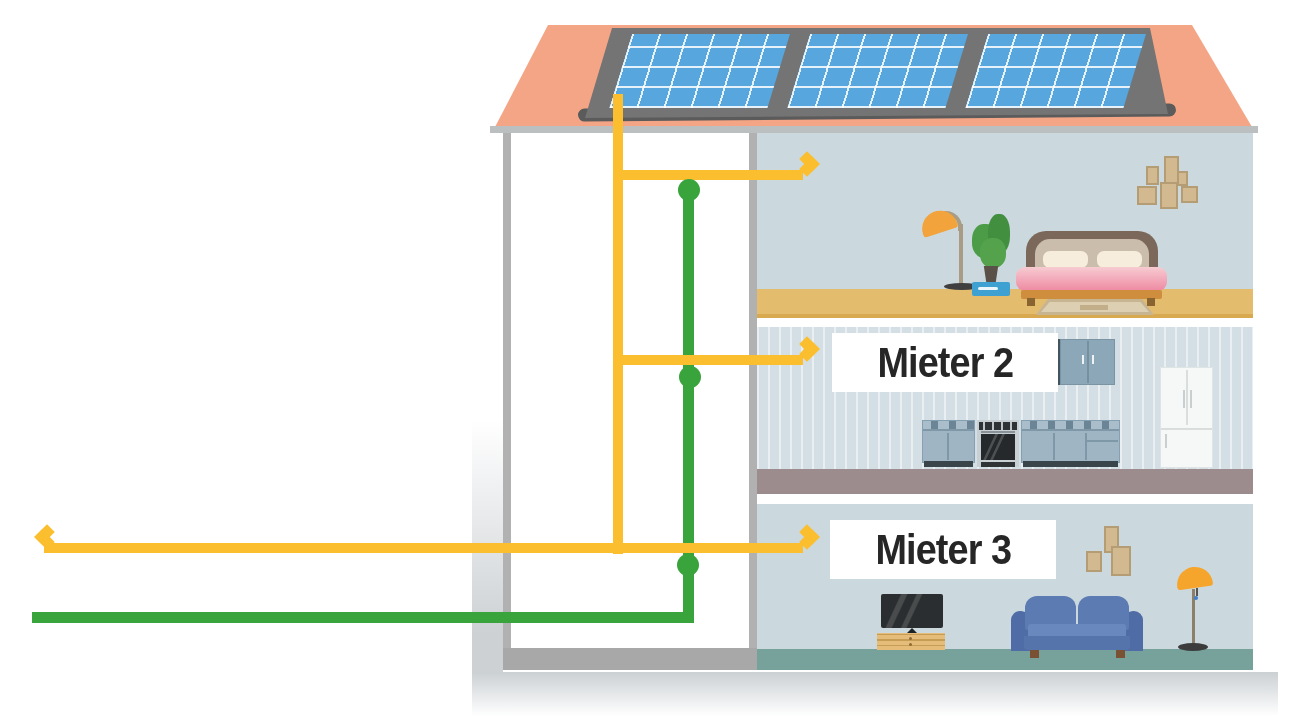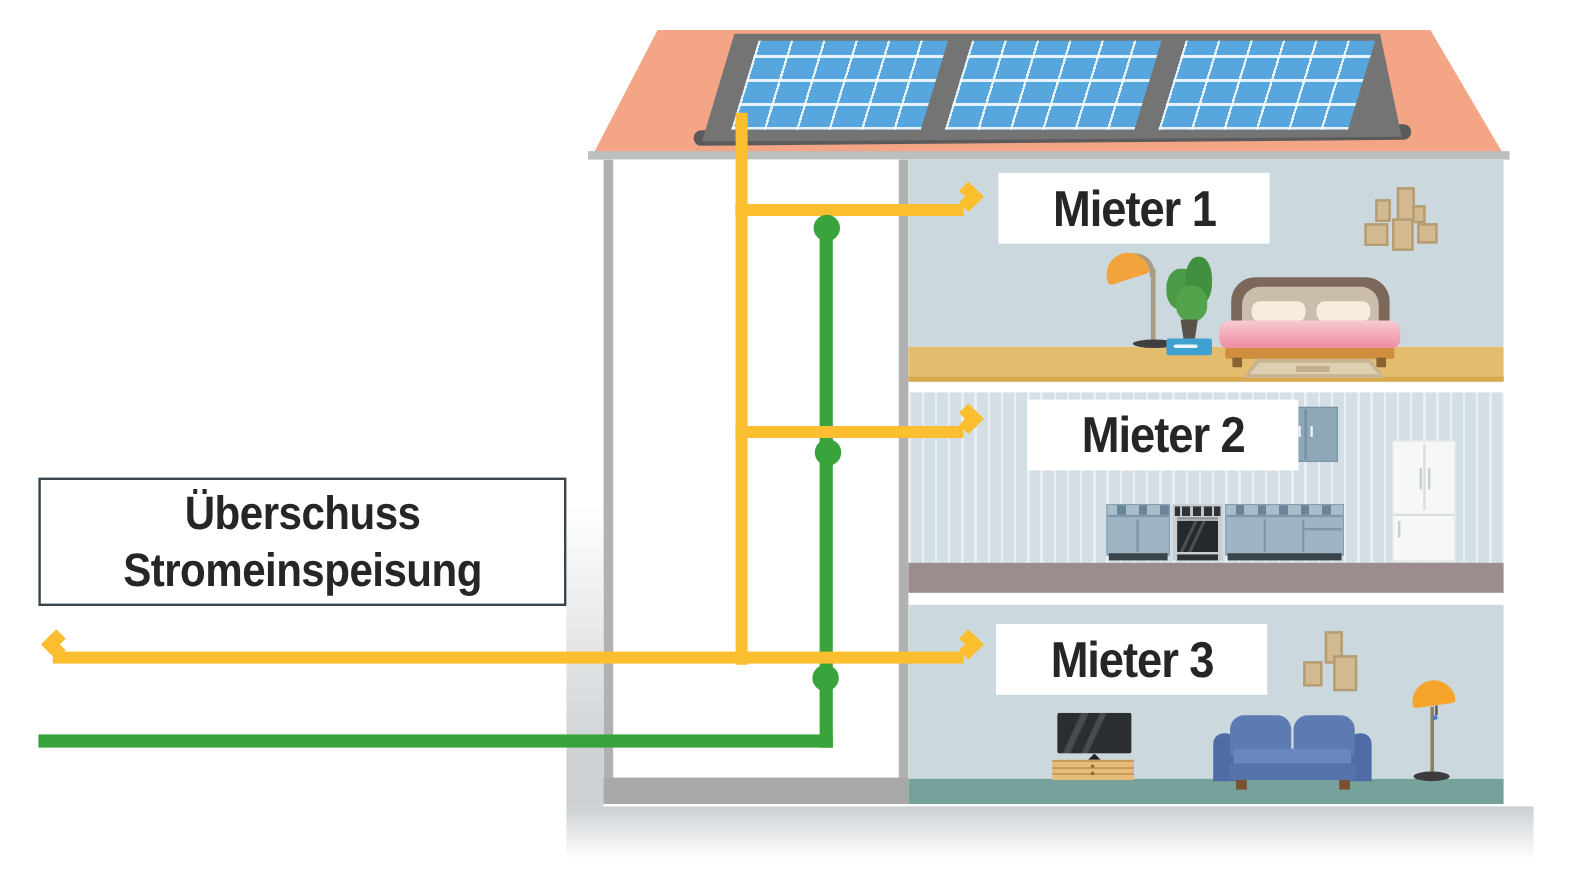--- a/index.html
+++ b/index.html
@@ -162,21 +162,21 @@
   .yh1{left:613px;top:170px;width:190px;} .yh2{left:613px;top:355px;width:190px;}
   .yh3{left:44px;top:543px;width:759px;}
   .chev{width:18px;height:18px;border-style:solid;border-color:var(--yellow);
     border-width:11px 11px 0 0;transform:rotate(45deg);z-index:40;}
   .cv1{left:798px;top:155px;} .cv2{left:798px;top:340px;} .cv3{left:798px;top:528px;}
   .cvL{left:38px;top:528px;transform:rotate(225deg);}
 
   
   .tlabel{width:226px;height:59px;background:#fff;z-index:30;
     display:flex;align-items:center;justify-content:center;}
-  .t1{left:832px;top:144px;} .t2{left:856px;top:333px;} .t3{left:830px;top:520px;align-items:center;}
+  .t1{left:832px;top:144px;} .t2{left:832px;top:333px;} .t3{left:830px;top:520px;align-items:center;}
   .tlabel .txt{font-size:42px;font-weight:700;letter-spacing:-1px;white-space:nowrap;
     transform:scaleX(.9);display:inline-block;}
   .surplus{left:32px;top:398px;width:440px;height:107px;background:#fff;
     border:2px solid #3A464F;z-index:30;display:flex;flex-direction:column;
     align-items:center;justify-content:center;}
   .surplus .txt{font-size:39px;font-weight:700;line-height:47px;letter-spacing:-.5px;
     white-space:nowrap;transform:scaleX(.9);display:inline-block;}
   .residual{left:32px;top:649px;width:440px;height:64px;background:var(--eco-fill);
     border:2px solid var(--eco-border);z-index:30;display:flex;align-items:center;
     justify-content:center;}
@@ -297,27 +297,20 @@
   <div class="yh yh2"></div>
   <div class="yh yh3"></div>
   <div class="gdot gdot1"></div>
   <div class="gdot gdot2"></div>
   <div class="gdot gdot3"></div>
   <div class="chev cv1"></div>
   <div class="chev cv2"></div>
   <div class="chev cv3"></div>
   <div class="chev cvL"></div>
 
-  <div class="tlabel t1">
-    <span class="txt">Mieter 1</span>
-  </div>
   <div class="tlabel t2">
     <span class="txt">Mieter 2</span>
   </div>
   <div class="tlabel t3">
     <span class="txt">Mieter 3</span>
   </div>
-  <div class="surplus">
-    <span class="txt">Überschuss</span>
-    <span class="txt">Stromeinspeisung</span>
-  </div>
 
 </div>
 
 </body></html>

